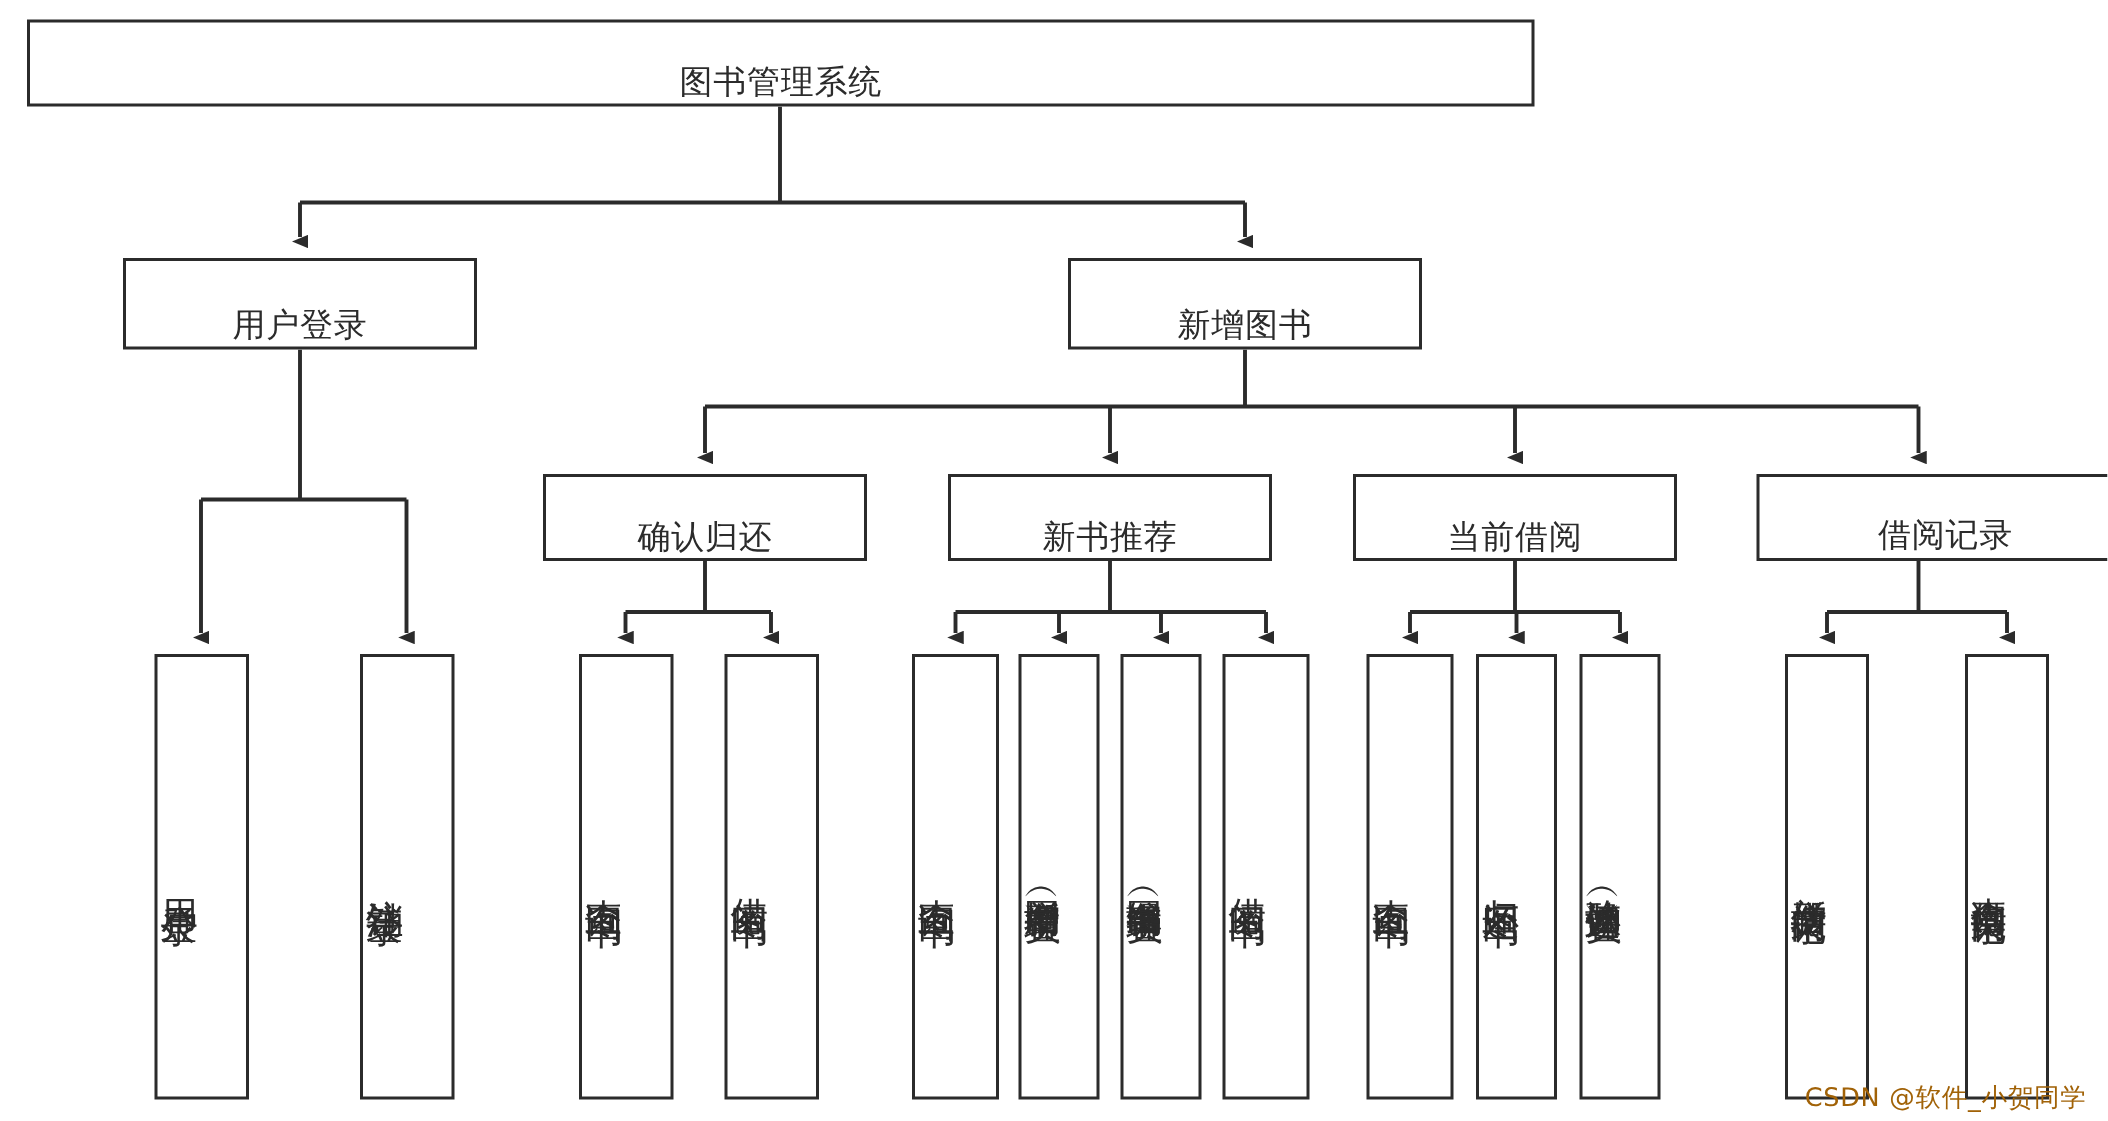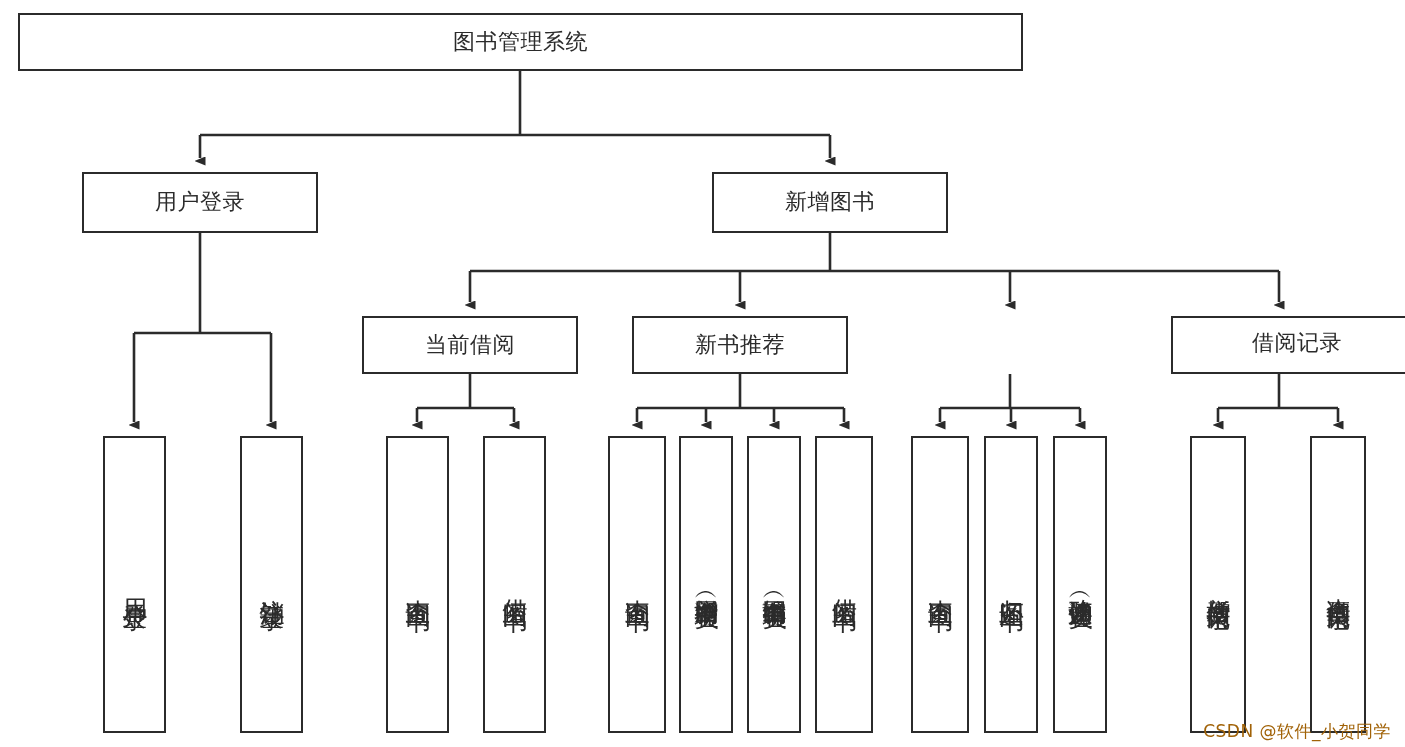--- a/index.html
+++ b/index.html
@@ -25,21 +25,21 @@
     width: 1405px;
     height: 747px;
     pointer-events: none;
   }
   .node {
     position: absolute;
     box-sizing: border-box;
     border: 2px solid #2b2b2b;
     background: #ffffff;
     display: flex;
-    align-items: center;
+    align-items: flex-end;
     justify-content: center;
     color: #2b2b2b;
     line-height: 1.12;
   }
   .node.h {
     font-size: 22px;
     letter-spacing: 0.5px;
   }
   .node.v {
     writing-mode: vertical-rl;
@@ -123,24 +123,27 @@
   </div>
 
   <div class="node h" style="left:82px; top:172px; width:236px; height:61px;">
     <span>用户登录</span>
   </div>
   <div class="node h" style="left:712px; top:172px; width:236px; height:61px;">
     <span>新增图书</span>
   </div>
 
   <div class="node h" style="left:362px; top:316px; width:216px; height:58px;">
-    <span>当前借阅</span>
+    <span>确认归还</span>
   </div>
   <div class="node h" style="left:632px; top:316px; width:216px; height:58px;">
     <span>新书推荐</span>
+  </div>
+  <div class="node h" style="left:902px; top:316px; width:216px; height:58px;">
+    <span>当前借阅</span>
   </div>
   <div class="node h" style="left:1171px; top:316px; width:252px; height:58px;font-family:Liberation Mono, monospace;">
     <span>借阅记录</span>
   </div>
 
   <div class="node v" style="left:103px; top:436px; width:63px; height:297px;">
     <span class="vtext">用户登录</span>
   </div>
   <div class="node v" style="left:240px; top:436px; width:63px; height:297px;">
     <span class="vtext">注销登录</span>

